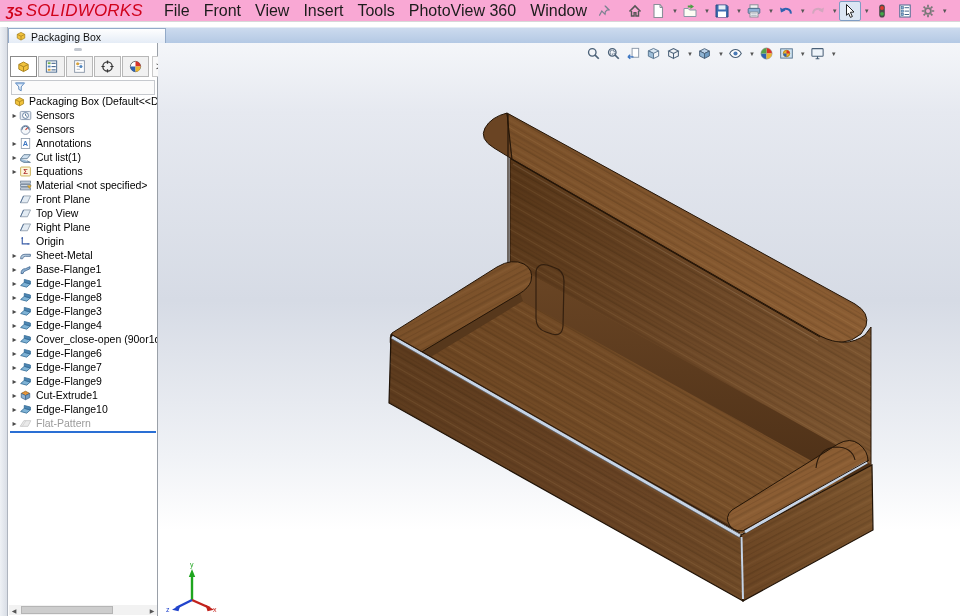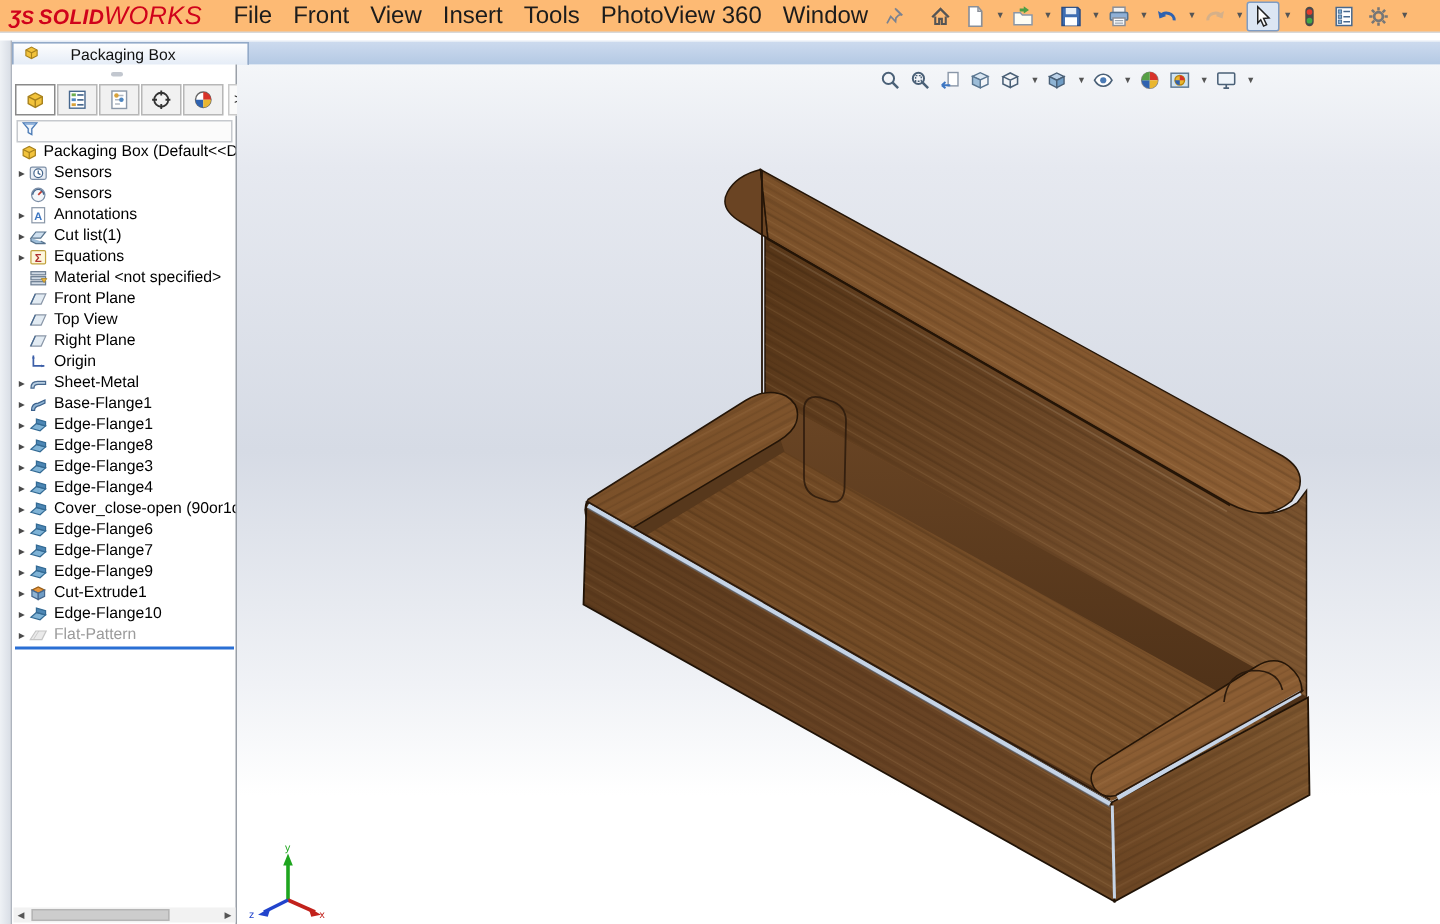--- a/index.html
+++ b/index.html
@@ -1,37 +1,37 @@
 <!DOCTYPE html>
 <html><head>
 <meta charset="utf-8">
 <style>
   html,body{margin:0;padding:0;background:#fff;}
   *{box-sizing:border-box;}
   .app{position:relative;width:960px;height:616px;overflow:hidden;
        font-family:"Liberation Sans","DejaVu Sans",sans-serif;background:#fff;}
   
-  .menubar{position:absolute;left:0;top:0;width:960px;height:22px;background:#fdba74;
+  .menubar{position:absolute;left:0;top:0;width:960px;height:22px;background:#f9a8d4;
            border-bottom:1px solid #d8d8d8;display:flex;align-items:center;padding-left:6px;}
   .logo{display:flex;align-items:baseline;margin-right:14px;font-style:italic;white-space:nowrap;}
   .logo .mark{font-weight:bold;font-size:13px;margin-right:3px;}
-  .logo .solid{font-weight:bold;font-size:14px;letter-spacing:.2px;}
+  .logo .solid{font-weight:normal;font-size:17px;letter-spacing:.2px;}
   .logo .works{font-weight:normal;font-size:17px;letter-spacing:.2px;}
   .menu-item{font-size:16px;color:#1c1c1c;padding:3px 7px;cursor:default;}
   .tb{display:flex;align-items:center;margin-left:10px;gap:1px;}
   .tb-btn{display:flex;align-items:center;padding:1px 2px;border:1px solid transparent;border-radius:2px;}
   .tb-btn.pressed{background:#dce6f3;border-color:#7e9cc4;}
   .tb-btn.disabled{filter:grayscale(1) opacity(.45);}
   .tb-btn svg{width:16px;height:16px;display:block;}
   .dd{font-size:6px;color:#555;margin-left:2px;}
   .pin svg{width:14px;height:14px;}
   
   .tabbar{position:absolute;left:8px;top:27px;width:952px;height:16px;
           background:linear-gradient(#ccdaee,#b4c9e4);border-top:1px solid #e5ecf5;}
-  .doc-tab{position:absolute;left:0;top:0;width:158px;height:16px;display:flex;align-items:center;gap:20px;
+  .doc-tab{position:absolute;left:0;top:0;width:158px;height:16px;display:flex;align-items:center;gap:4px;
            padding-left:6px;background:linear-gradient(#fefefe,#e3ebf6);border:1px solid #93aac8;border-bottom:none;
            font-size:10.5px;color:#111;}
   .doc-tab svg{width:12px;height:12px;}
   
   .left-strip{position:absolute;left:0;top:27px;width:8px;height:589px;
               background:linear-gradient(90deg,#eef1f5,#d9dee6);border-right:1px solid #aeb4be;}
   
   .tree-panel{position:absolute;left:8px;top:43px;width:150px;height:573px;background:#fff;
               border-right:1px solid #9aa0a8;}
   .drag-dot{position:absolute;left:66px;top:5px;width:8px;height:3px;border-radius:2px;background:#c2c7cf;}

